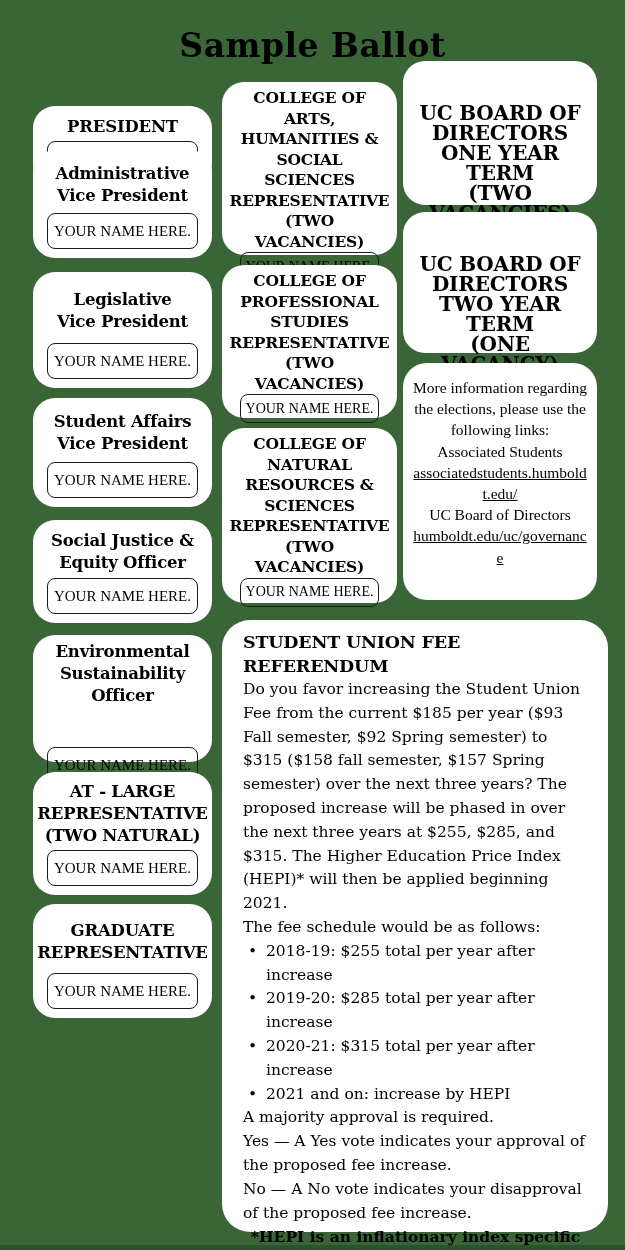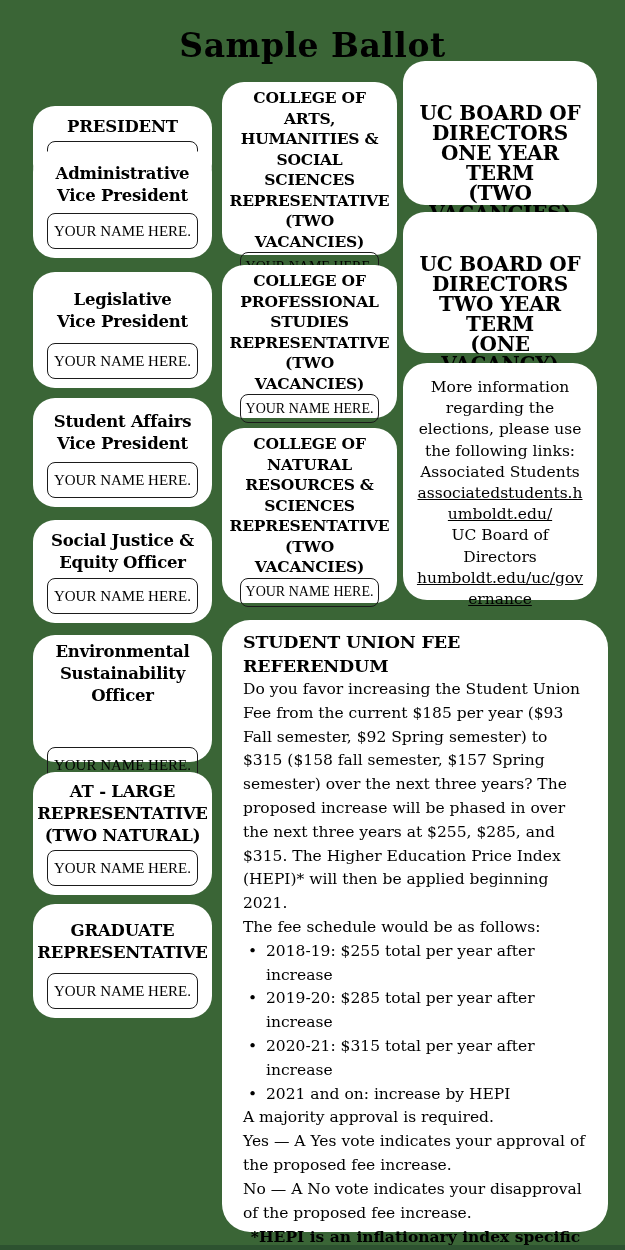--- a/index.html
+++ b/index.html
@@ -203,21 +203,21 @@
   <div class="ballot-card rightcol" style="left:403px;top:212px;width:194px;height:141px;">
     <div class="card-title-wrap">
         <div class="card-title">UC BOARD OF
 DIRECTORS
 TWO YEAR TERM
 (ONE VACANCY)</div>
       </div>
     <div class="name-box">YOUR NAME HERE.</div>
   </div>
 
-  <div class="info-card" style="left:403px;top:363px;width:194px;height:237px;">
+  <div class="info-card" style="left:403px;top:363px;width:194px;height:237px;font-family:Liberation Serif, serif;">
     <div>More information regarding the elections, please use the following links:</div>
     <div>Associated Students</div>
     <a class="link">associatedstudents.humboldt.edu/</a>
     <div>UC Board of Directors</div>
     <a class="link">humboldt.edu/uc/governance</a>
   </div>
 
   <div id="referendum">
     <div id="referendum-heading">STUDENT UNION FEE REFERENDUM</div>
     <p>Do you favor increasing the Student Union Fee from the current $185 per year ($93 Fall semester, $92 Spring semester) to $315 ($158 fall semester, $157 Spring semester) over the next three years? The proposed increase will be phased in over the next three years at $255, $285, and $315. The Higher Education Price Index (HEPI)* will then be applied beginning 2021.</p>

